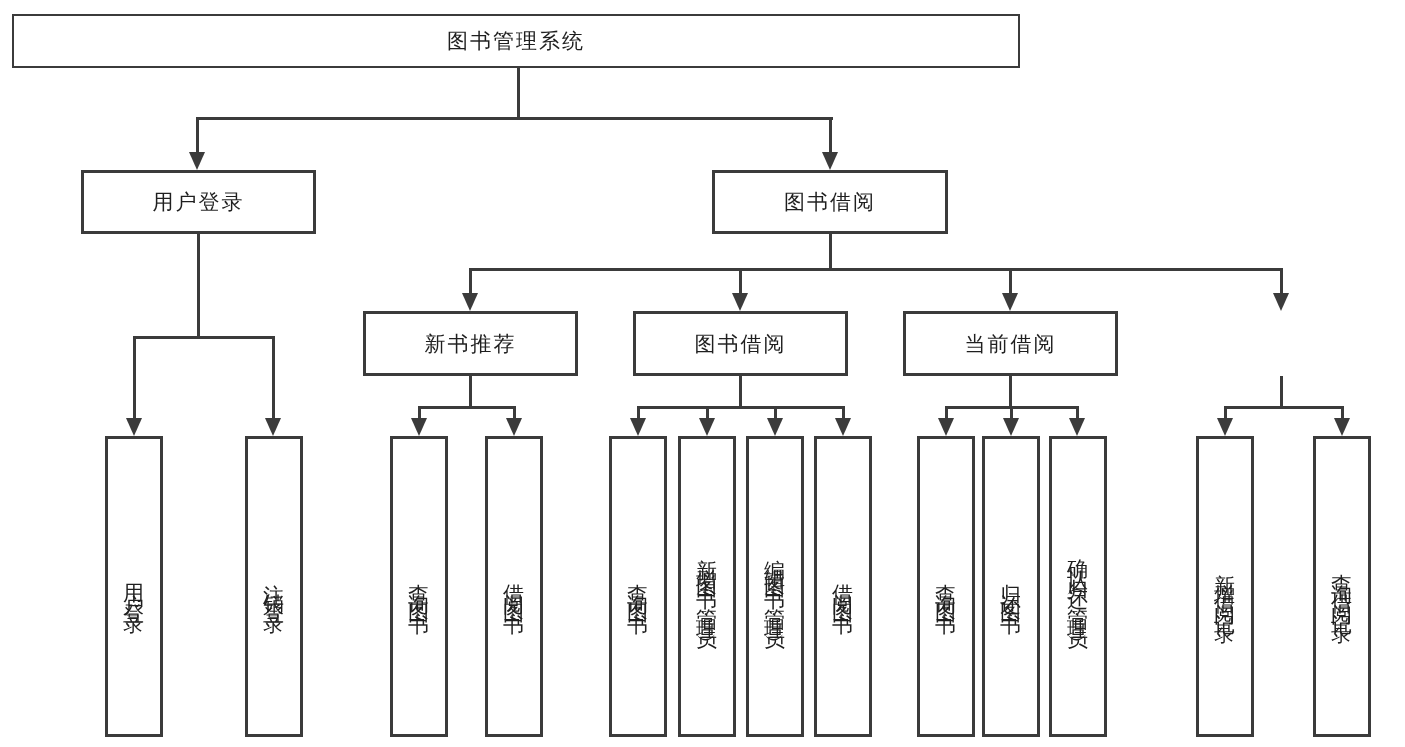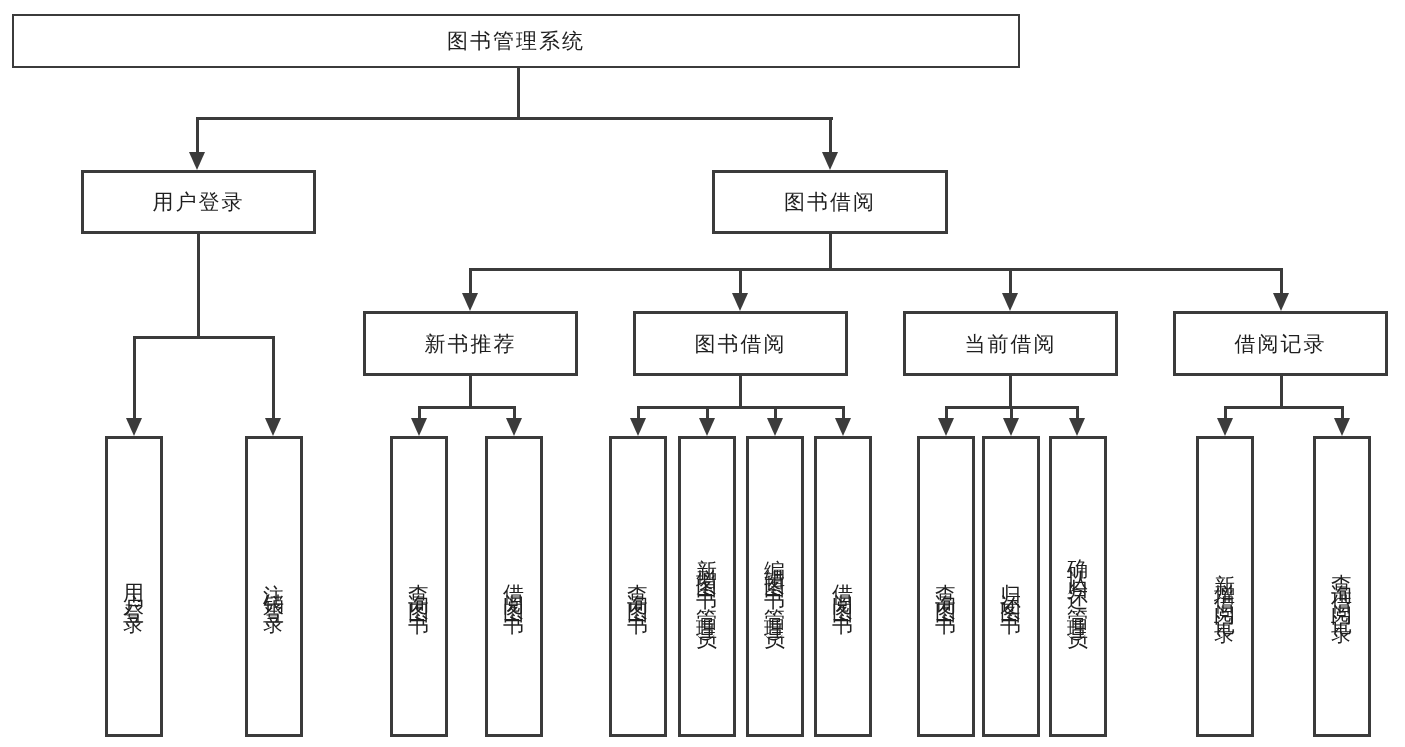--- a/index.html
+++ b/index.html
@@ -99,21 +99,20 @@
   <div class="vline" style="left:739px; top:268px; height:25px;"></div>
   <div class="tri" style="left:732px; top:293px;"></div>
   <div class="vline" style="left:1009px; top:268px; height:25px;"></div>
   <div class="tri" style="left:1002px; top:293px;"></div>
   <div class="vline" style="left:1280px; top:268px; height:25px;"></div>
   <div class="tri" style="left:1273px; top:293px;"></div>
 
   <div class="hbox" style="left:633px; top:311px; width:215px; height:65px;">图书借阅</div>
   <div class="hbox" style="left:363px; top:311px; width:215px; height:65px;">新书推荐</div>
   <div class="hbox" style="left:903px; top:311px; width:215px; height:65px;">当前借阅</div>
-  <div class="hbox" style="left:1173px; top:311px; width:215px; height:65px;">借阅记录</div>
 
   <div class="vline" style="left:469px; top:376px; height:31px;"></div>
   <div class="hline" style="left:418px; top:406px; width:98px;"></div>
   <div class="vline" style="left:418px; top:406px; height:12px;"></div>
   <div class="tri" style="left:411px; top:418px;"></div>
   <div class="vline" style="left:513px; top:406px; height:12px;"></div>
   <div class="tri" style="left:506px; top:418px;"></div>
 
   <div class="vline" style="left:739px; top:376px; height:31px;"></div>
   <div class="hline" style="left:637px; top:406px; width:208px;"></div>

